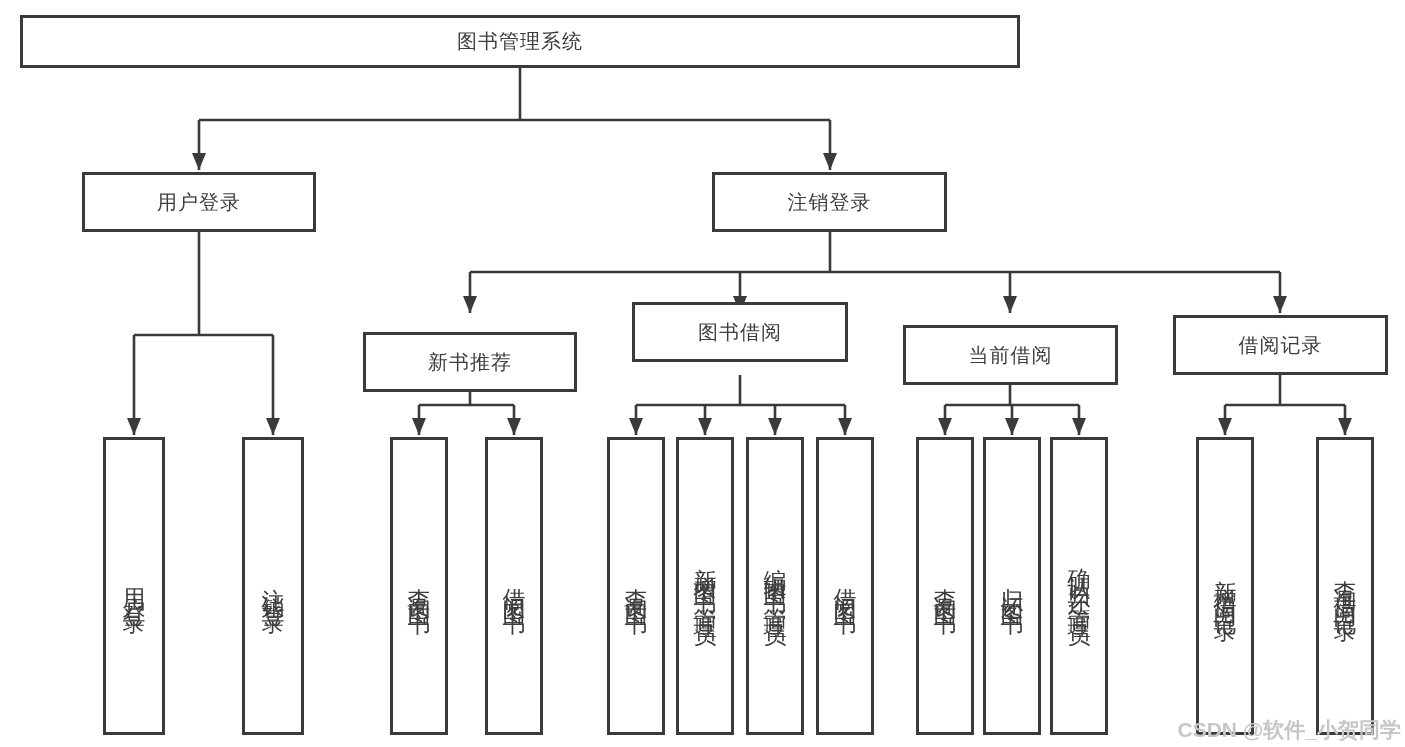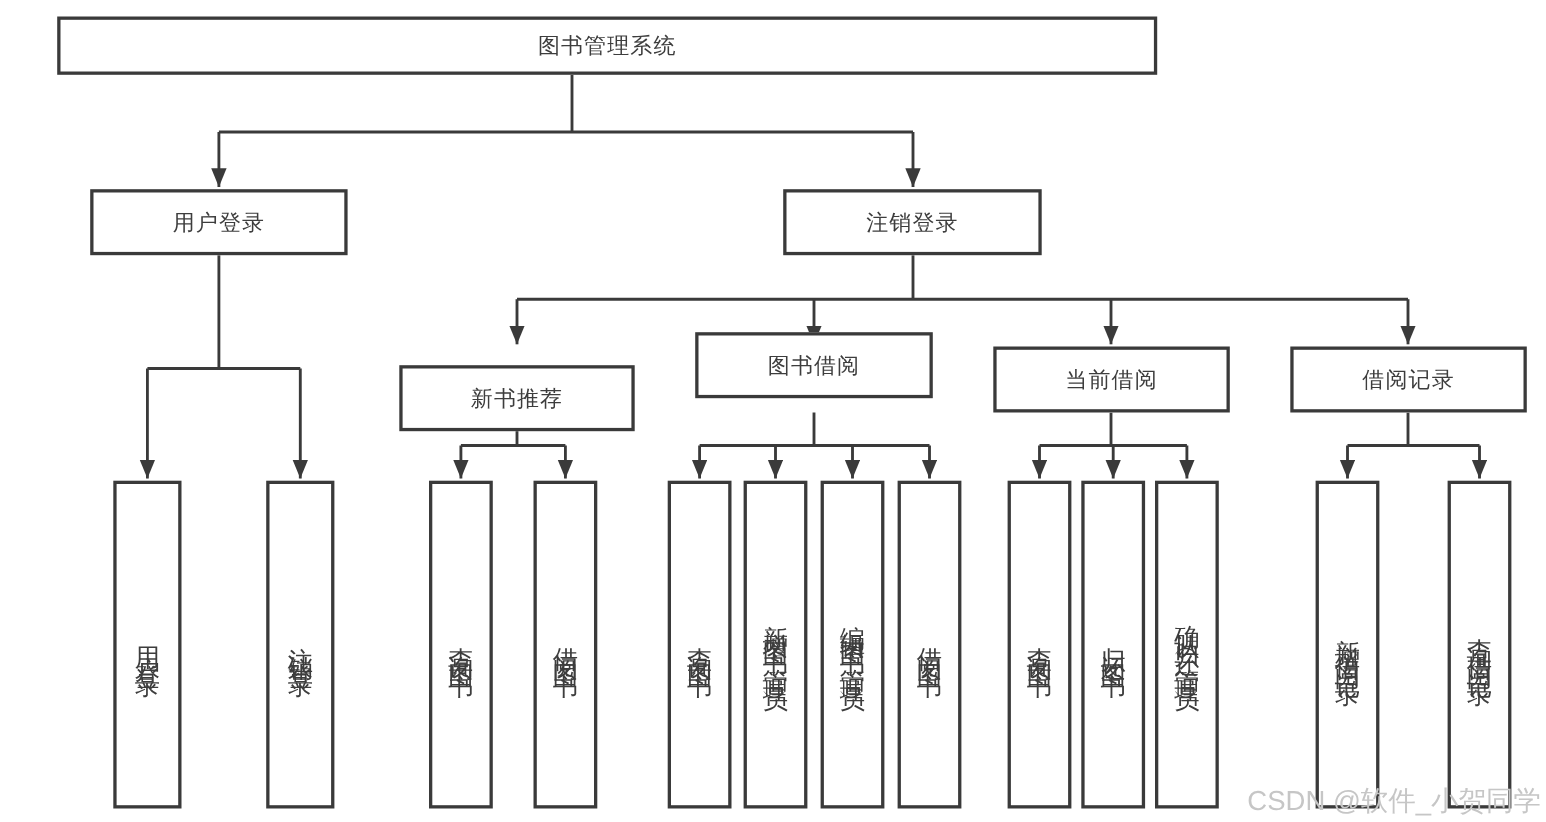--- a/index.html
+++ b/index.html
@@ -35,25 +35,26 @@
     text-orientation: mixed;
     font-size: 23px;
     letter-spacing: 8px;
     line-height: 1;
     white-space: nowrap;
   }
   .watermark {
     position: absolute;
     right: 4px;
     bottom: 3px;
-    font-size: 25px;
+    font-size: 21px;
     color: #c6c6c6;
     letter-spacing: 0px;
     z-index: 3;
     pointer-events: none;
+    font-weight: bold;
   }
 </style>
 </head>
 <body>
 
 <div class="canvas">
 
   <svg class="connectors" viewBox="0 0 1405 747" xmlns="http://www.w3.org/2000/svg">
     <defs>
       <marker id="arrow" markerUnits="userSpaceOnUse" markerWidth="20" markerHeight="16" refX="17" refY="7" orient="auto">
@@ -97,38 +98,38 @@
       <path d="M1012 405 V435" marker-end="url(#arrow)"></path>
       <path d="M1079 405 V435" marker-end="url(#arrow)"></path>
 
       <path d="M1280 375 V405"></path>
       <path d="M1225 405 H1345"></path>
       <path d="M1225 405 V435" marker-end="url(#arrow)"></path>
       <path d="M1345 405 V435" marker-end="url(#arrow)"></path>
     </g>
   </svg>
 
-  <div class="node root-node" style="left:20px; top:15px; width:1000px; height:53px;margin-left:32px;">
+  <div class="node root-node" style="left:20px; top:15px; width:1000px; height:53px;">
     <span>图书管理系统</span>
   </div>
 
   <div class="node hnode" style="left:82px; top:172px; width:234px; height:60px;">
     <span>用户登录</span>
   </div>
   <div class="node hnode" style="left:712px; top:172px; width:235px; height:60px;">
     <span>注销登录</span>
   </div>
 
   <div class="node hnode" style="left:363px; top:332px; width:214px; height:60px;">
     <span>新书推荐</span>
   </div>
   <div class="node hnode" style="left:632px; top:302px; width:216px; height:60px;">
     <span>图书借阅</span>
   </div>
-  <div class="node hnode" style="left:903px; top:315px; width:215px; height:60px;">
+  <div class="node hnode" style="left:903px; top:325px; width:215px; height:60px;">
     <span>当前借阅</span>
   </div>
   <div class="node hnode" style="left:1173px; top:315px; width:215px; height:60px;">
     <span>借阅记录</span>
   </div>
 
   <div class="node vnode" style="left:103px; top:437px; width:62px; height:298px;">
     <span class="vtext">用户登录</span>
   </div>
   <div class="node vnode" style="left:242px; top:437px; width:62px; height:298px;">

